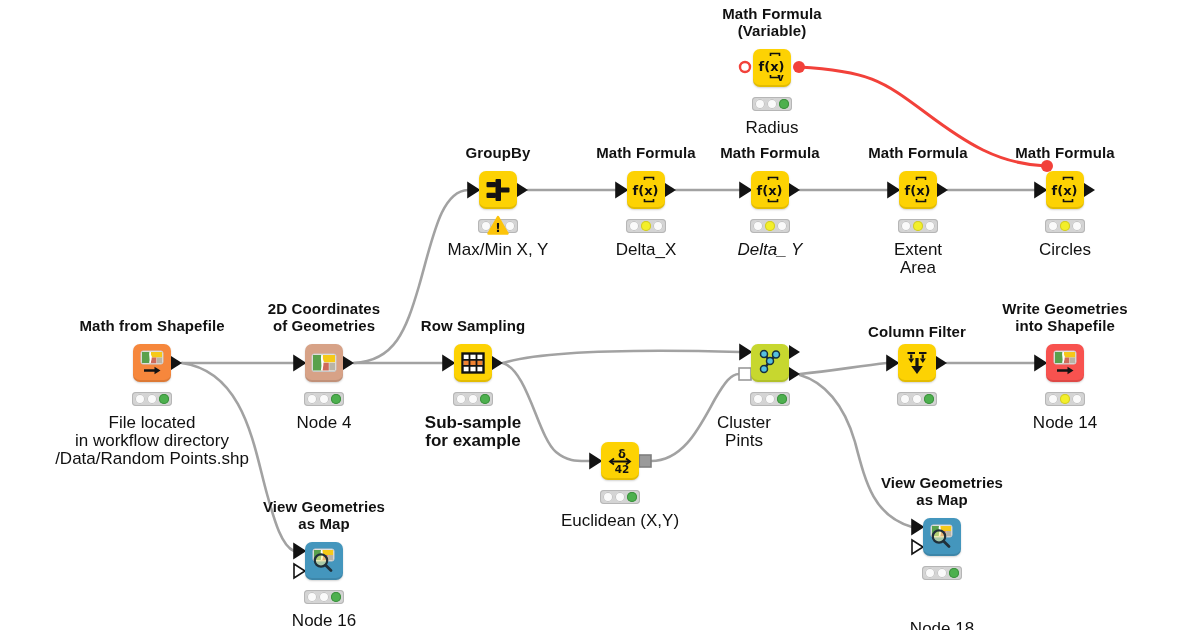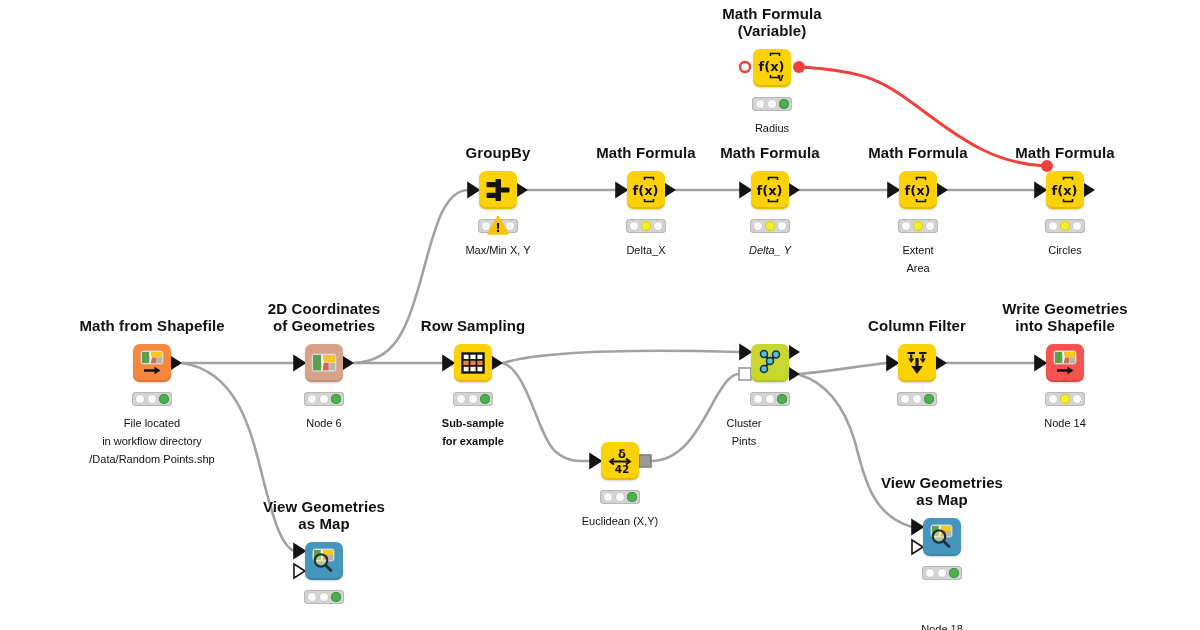--- a/index.html
+++ b/index.html
@@ -5,21 +5,21 @@
   html,body{margin:0;padding:0;background:#ffffff;}
   .stage{position:relative;width:1200px;height:630px;background:#ffffff;overflow:hidden;
          font-family:"Liberation Sans",sans-serif;color:#111;}
   .conn-layer{position:absolute;left:0;top:0;z-index:1;}
   .node{position:absolute;width:38px;height:38px;border-radius:7px;z-index:2;
         box-shadow:inset 0 -2px 0 rgba(0,0,0,.10), 0 1px 2px rgba(0,0,0,.18);}
   .node svg{position:absolute;left:0;top:0;pointer-events:none;}
   .node-title{position:absolute;transform:translateX(-50%);width:280px;text-align:center;
         font-weight:bold;font-size:15px;line-height:17px;white-space:pre-line;z-index:3;letter-spacing:.1px;}
   .node-caption{position:absolute;transform:translateX(-50%);width:320px;text-align:center;
-        font-size:11px;line-height:18px;white-space:pre-line;z-index:3;}
+        font-size:17px;line-height:18px;white-space:pre-line;z-index:3;}
   .status{position:absolute;width:40px;height:14px;border-radius:4px;background:#d4d4d4;z-index:2;
         box-shadow:inset 0 0 0 1px #b6b6b6;display:flex;align-items:center;justify-content:space-between;
         padding:0 3px;box-sizing:border-box;}
   .dot{width:10px;height:10px;border-radius:50%;background:#fafafa;box-shadow:inset 0 0 0 1px #c2c2c2;}
   .warn{position:absolute;z-index:4;}
 </style>
 </head>
 <body>
 
 <div class="stage">
@@ -189,21 +189,21 @@
         <path d="M19,18.75 h4.800000000000001 v7.7 h-7.199999999999999 c0.9,-1.6 1.6,-3 2,-7.7 z" fill="#cf6a5a"></path>
         <path d="M24.28,18.75 h5.76 v7.7 h-5.76 z" fill="#b9b4a6"></path>
         <path d="M17.08,11 c-1.2,5.6000000000000005 1.4,7.875 -0.3,15.5" stroke="#ffffff" stroke-width="1.7" fill="none"></path>
       </svg>
     </div>
     <div class="status" style="left: 304px; top: 392px;">
       <div class="dot"></div>
       <div class="dot"></div>
       <div class="dot" style="background: rgb(77, 176, 78); box-shadow: rgb(60, 143, 62) 0px 0px 0px 1px inset;"></div>
     </div>
-    <div class="node-caption" style="left: 324px; top: 414px;">Node 6</div>
+    <div class="node-caption" style="left: 324px; top: 414px;">Node 4</div>
     <div class="node-title" style="left: 473px; bottom: 296px;">Row Sampling</div>
     <div class="node" style="left: 454px; top: 344px; background: rgb(253, 210, 3);">
       <svg width="38" height="38" viewBox="0 0 38 38">
         <rect x="8.5" y="9.5" width="21" height="19" fill="#ffffff" stroke="#131313" stroke-width="2.4"></rect>
         <rect x="9.7" y="16.2" width="18.6" height="5.4" fill="#f08232"></rect>
         <path d="M8.5,15.9 h21 M8.5,21.9 h21 M15.5,9.5 v19 M22.5,9.5 v19" stroke="#131313" stroke-width="1.8"></path>
       </svg>
     </div>
     <div class="status" style="left: 453px; top: 392px;">
       <div class="dot"></div>
@@ -237,21 +237,21 @@
         </g>
       </svg>
     </div>
     <div class="status" style="left: 750px; top: 392px;">
       <div class="dot"></div>
       <div class="dot"></div>
       <div class="dot" style="background: rgb(77, 176, 78); box-shadow: rgb(60, 143, 62) 0px 0px 0px 1px inset;"></div>
     </div>
     <div class="node-caption" style="left: 744px; top: 414px;">Cluster
 Pints</div>
-    <div class="node-title" style="left: 917px; bottom: 296px;">Column Filter</div>
+    <div class="node-title" style="left: 917px; bottom: 290px;">Column Filter</div>
     <div class="node" style="left: 898px; top: 344px; background: rgb(253, 210, 3);">
       <svg width="38" height="38" viewBox="0 0 38 38">
         <path d="M9.5,9 h7.5 M21,9 h7.5" stroke="#131313" stroke-width="2.2"></path>
         <path d="M13.2,10.5 v4 M24.8,10.5 v4" stroke="#131313" stroke-width="2.2"></path>
         <path d="M10.2,14.5 h6 l-3,4.5 z M21.8,14.5 h6 l-3,4.5 z" fill="#131313"></path>
         <rect x="17.4" y="14" width="3.2" height="9" fill="#131313"></rect>
         <path d="M13.2,22 h11.6 l-5.8,8 z" fill="#131313"></path>
       </svg>
     </div>
     <div class="status" style="left: 897px; top: 392px;">
@@ -291,20 +291,21 @@
         <path d="M16.82,8 c-1.2,3.84 1.4,5.4 -0.3,10" stroke="#ffffff" stroke-width="1.7" fill="none"></path>
         <circle cx="16" cy="18.5" r="6.2" fill="rgba(252,244,150,0.55)" stroke="#20303a" stroke-width="2.2"></circle>
         <path d="M20.7,23.2 L26,28.5" stroke="#20303a" stroke-width="2.8" stroke-linecap="round"></path>
       </svg>
     </div>
     <div class="status" style="left: 304px; top: 590px;">
       <div class="dot"></div>
       <div class="dot"></div>
       <div class="dot" style="background: rgb(77, 176, 78); box-shadow: rgb(60, 143, 62) 0px 0px 0px 1px inset;"></div>
     </div>
+    <div class="node-caption" style="left: 324px; top: 612px;">Node 16</div>
     <div class="node-title" style="left: 942px; bottom: 122px;">View Geometries
 as Map</div>
     <div class="node" style="left: 923px; top: 518px; background: rgb(68, 150, 189);">
       <svg width="38" height="38" viewBox="0 0 38 38">
         <rect x="8" y="7" width="21" height="12" rx="2" fill="#f3f2ef" stroke="#c9c9c9"></rect>
         <path d="M9,8 h7.98 c-1.5,3.5999999999999996 1,6 -0.5,10 h-7.56 z" fill="#5aa14c"></path>
         <path d="M17.240000000000002,8 h10.92 v5.04 h-9.24 c-0.9,-1.6 -1.7,-3 -2,-5.04 z" fill="#f5c918"></path>
         <path d="M18.5,13 h4.2 v5.28 h-6.3 c0.9,-1.6 1.6,-3 2,-5.28 z" fill="#cf6a5a"></path>
         <path d="M23.119999999999997,13 h5.04 v5.28 h-5.04 z" fill="#b9b4a6"></path>
         <path d="M16.82,8 c-1.2,3.84 1.4,5.4 -0.3,10" stroke="#ffffff" stroke-width="1.7" fill="none"></path>

